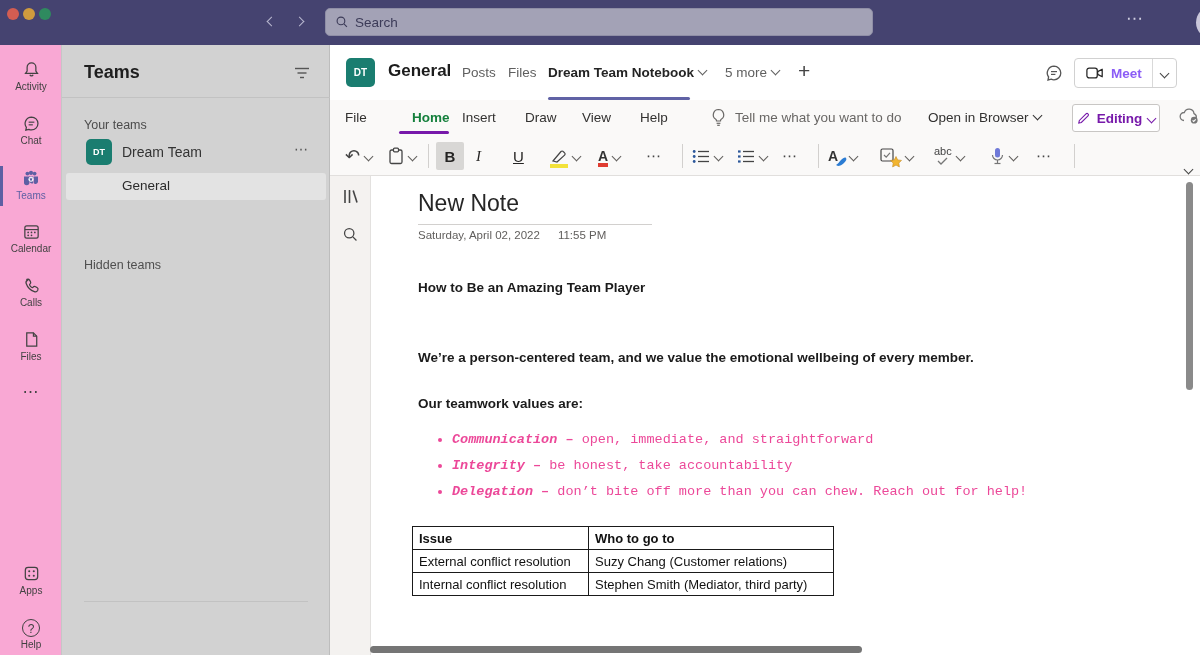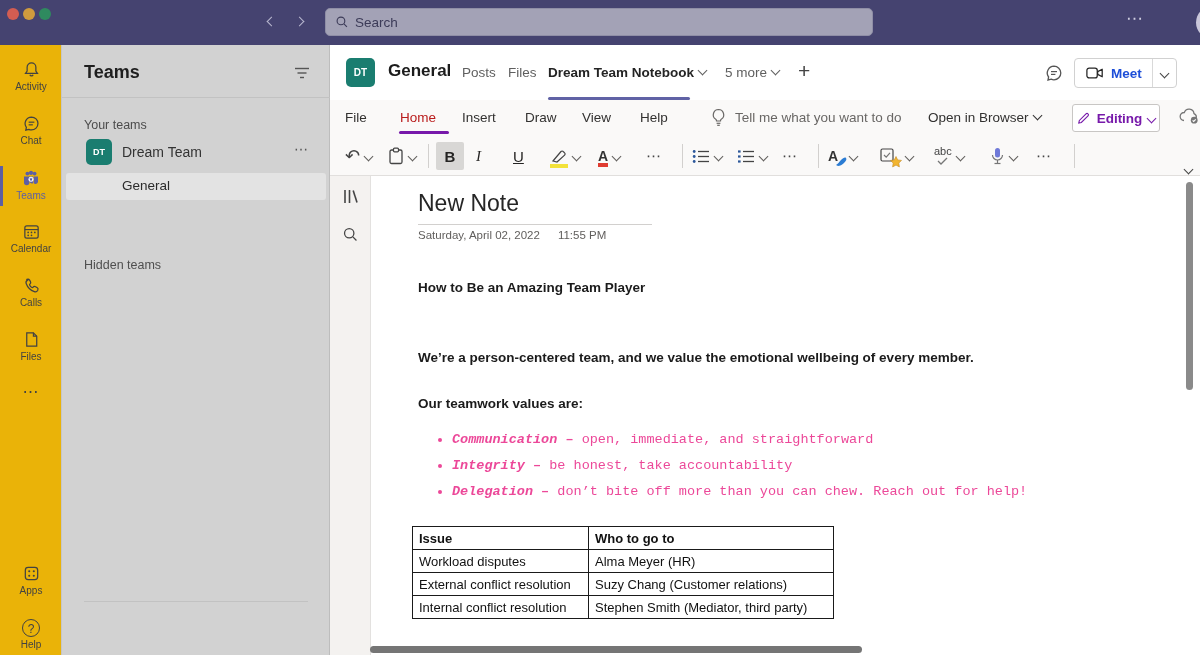--- a/index.html
+++ b/index.html
@@ -14,21 +14,21 @@
   
   .titlebar{left:0;top:0;width:1200px;height:45px;background:#454370;}
   .dot{width:12px;height:12px;border-radius:50%;top:8px;}
   .tb-nav{color:#b9b8cf;top:14px;font-size:15px;}
   .searchbar{left:325px;top:8px;width:548px;height:28px;background:#a3a2b6;border:1px solid #8f8ea6;border-radius:5px;display:flex;align-items:center;box-sizing:border-box;padding-left:9px;color:#3c3b58;font-size:13.5px;gap:6px;}
   .tb-more{left:1126px;top:8px;color:#cfcee0;font-size:17px;letter-spacing:1px;}
   .avatar{left:1155px;top:6px;width:33px;height:33px;border-radius:50%;background:#cac7da;color:#3b3a55;font-size:12px;font-weight:bold;display:flex;align-items:center;justify-content:center;margin-left:41px;}
   .avatar .badge{position:absolute;right:-2px;bottom:-2px;width:13px;height:13px;border-radius:50%;background:#8a8a97;border:2px solid #454370;color:#fff;font-size:8px;line-height:13px;text-align:center;font-weight:normal;}
 
   
-  .rail{left:0;top:45px;width:62px;height:610px;background:#eab308;border-right:1px solid #c6c6c6;box-sizing:border-box;}
+  .rail{left:0;top:45px;width:62px;height:610px;background:#f9a8d4;border-right:1px solid #c6c6c6;box-sizing:border-box;}
   .rail-item{position:absolute;left:0;width:62px;text-align:center;color:#424242;}
   .rail-item .ico{display:flex;justify-content:center;}
   .rail-item .lbl{font-size:10px;margin-top:2px;}
   .rail-item.active{color:#5d5fa3;}
   .rail-item.active .accent{position:absolute;left:0;top:-2px;width:3px;height:40px;background:#5d5fa3;}
 
   
   .sidebar{left:62px;top:45px;width:268px;height:610px;background:#d2d2d2;border-right:1px solid #bdbdbd;box-sizing:border-box;}
   .sb-title{left:22px;top:17px;font-size:18px;font-weight:bold;color:#1f1f1f;}
   .sb-filter{left:232px;top:22px;}
@@ -48,27 +48,27 @@
   
   .ch-head{left:0;top:0;width:870px;height:55px;background:#fff;}
   .ch-avatar{left:16px;top:13px;width:29px;height:29px;border-radius:5px;background:#1a7d70;color:#fff;font-size:10px;font-weight:bold;display:flex;align-items:center;justify-content:center;}
   .ch-title{left:58px;top:16px;font-size:17px;font-weight:bold;color:#1c1c1c;}
   .tab{top:20px;font-size:13.5px;color:#5f5f5f;}
   .tab.active{font-weight:bold;color:#242424;}
   .tab-underline{left:218px;top:52px;width:142px;height:3px;background:#6062a5;border-radius:2px;}
   .plus{left:468px;top:14px;font-size:21px;color:#444;font-weight:300;}
   .ch-chat{left:714px;top:18px;color:#555;}
   .meet-btn{left:744px;top:13px;width:103px;height:30px;border:1px solid #d1d1d1;border-radius:4px;background:#fff;display:flex;align-items:center;box-sizing:border-box;}
-  .meet-main{display:flex;align-items:center;gap:7px;padding:0 10px 0 11px;font-size:13.5px;font-weight:600;color:#1d4ed8;height:100%;}
+  .meet-main{display:flex;align-items:center;gap:7px;padding:0 10px 0 11px;font-size:13.5px;font-weight:600;color:#8b5cf6;height:100%;}
   .meet-split{width:27px;height:100%;border-left:1px solid #d9d9d9;display:flex;align-items:center;justify-content:center;color:#444;}
 
   
   .ribbon{left:0;top:55px;width:870px;height:37px;background:#faf9f8;padding-left:40px;}
   .rb-menu{top:10px;font-size:13.5px;color:#323130;}
-  .rb-menu.active{font-weight:normal;color:#b91c1c;}
+  .rb-menu.active{font-weight:bold;color:#15803d;margin-left:12px;}
   .home-underline{left:69px;top:31px;width:50px;height:3px;background:#7719aa;border-radius:2px;}
   .tellme{left:405px;top:10px;font-size:13.5px;color:#696765;}
   .openbrowser{left:598px;top:10px;font-size:13.5px;color:#323130;}
   .edit-btn{left:742px;top:4px;width:88px;height:28px;border:1px solid #c8c6c4;border-radius:3px;background:#fff;display:flex;align-items:center;justify-content:center;gap:6px;color:#7719aa;font-size:13.5px;font-weight:600;box-sizing:border-box;}
 
   
   .toolbar{left:0;top:92px;width:870px;height:39px;background:#faf9f8;border-bottom:1px solid #e1dfdd;box-sizing:border-box;}
   .tool{position:absolute;top:0;height:38px;display:flex;align-items:center;color:#444;}
   .tool .chev{color:#605e5c;}
   .tdiv{position:absolute;top:7px;width:1px;height:24px;background:#d2d0ce;}
@@ -451,24 +451,20 @@
         <li><span class="term">Integrity</span><span class="sep"> – </span><span>be honest, take accountability</span></li>
         <li><span class="term">Delegation</span><span class="sep"> – </span><span>don’t bite off more than you can chew. Reach out for help!</span></li>
       </ul>
       <table class="abs note-table">
         <tbody>
             <tr>
           <th class="c1">Issue</th>
           <th class="c2">Who to go to</th>
         </tr>
         <tr>
-          <td>Workload disputes</td>
-          <td>Alma Meyer (HR)</td>
-        </tr>
-        <tr>
           <td>External conflict resolution</td>
           <td>Suzy Chang (Customer relations)</td>
         </tr>
         <tr>
           <td>Internal conflict resolution</td>
           <td>Stephen Smith (Mediator, third party)</td>
         </tr>
       </tbody>
         </table>
     </div>

